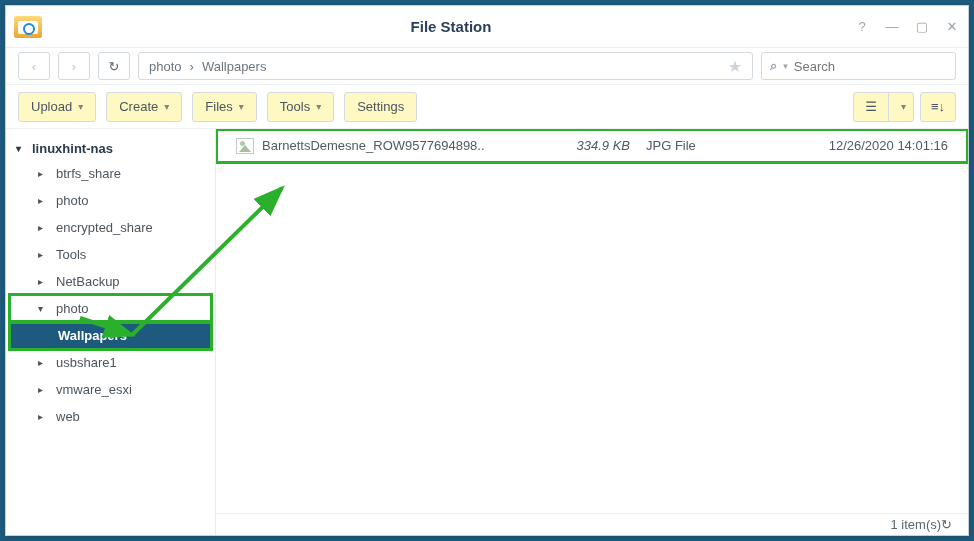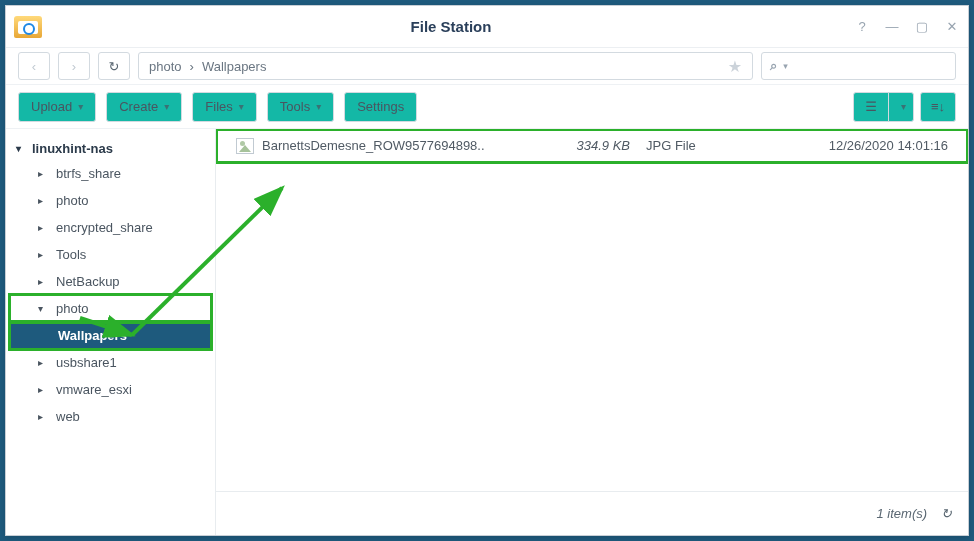--- a/index.html
+++ b/index.html
@@ -66,21 +66,21 @@
   width:195px; height:28px; border:1px solid #d3dae0; border-radius:3px;
   display:flex; align-items:center; padding:0 8px; gap:6px; color:#98a4b0;
 }
 .search input { border:none; outline:none; font-size:13px; width:100%; color:#505a64; }
 
 .toolbar {
   height:44px; display:flex; align-items:center; gap:10px; padding:0 12px;
   border-top:1px solid #eef1f4;
 }
 .btn {
-  height:30px; padding:0 12px; border:1px solid #d3dae0; background:#14b8a6;
+  height:30px; padding:0 12px; border:1px solid #d3dae0; background:#fef9c3;
   border-radius:3px; display:inline-flex; align-items:center; gap:6px;
   cursor:pointer; color:#4a5560; font-size:13px;
 }
 .btn .caret { font-size:10px; opacity:.7; }
 .toolbar-right { margin-left:auto; display:flex; gap:6px; }
 .btn-icon { width:36px; padding:0; justify-content:center; }
 .btn-group { display:flex; }
 .btn-group .btn:first-child { border-top-right-radius:0; border-bottom-right-radius:0; }
 .btn-group .btn:last-child { border-top-left-radius:0; border-bottom-left-radius:0; margin-left:-1px; width:20px; }
 
@@ -120,22 +120,22 @@
 }
 .thumb::before { content:""; position:absolute; left:3px; top:2px; width:5px; height:5px; border-radius:50%; background:#b0c9a6; }
 .thumb::after { content:""; position:absolute; left:2px; bottom:1px;
   border-left:6px solid transparent; border-right:6px solid transparent;
   border-bottom:7px solid #a6c29a; }
 .cell-size { width:90px; text-align:right;font-style:italic; }
 .cell-type { width:120px; }
 .cell-date { width:198px; text-align:right; }
 
 .statusbar {
-  height:44px; border-top:1px solid #e8ecef; display:flex; align-items:center;
-  justify-content:flex-end; gap:14px; padding:0 16px; color:#5a6772;font-style:italic;
+  height:22px; border-top:1px solid #e8ecef; display:flex; align-items:center;
+  justify-content:flex-end; padding:0 16px; color:#5a6772;
 }
 
 
 .arrow-overlay { position:absolute; left:0; top:0; pointer-events:none; z-index:100; }
 </style>
 </head>
 <body>
 
 <div class="window" style="position:relative;">
   <div class="titlebar">
@@ -155,20 +155,21 @@
     <div class="nav-btn">↻</div>
     <div class="breadcrumb">
       <span>photo</span>
       <span>›</span>
       <span>Wallpapers</span>
       <span class="star">★</span>
     </div>
     <div class="search">
       <span style="font-weight:bold;">⌕</span>
       <span style="font-size:9px;">▾</span>
+      <input placeholder="Search" style="">
     </div>
   </div>
 
   <div class="toolbar">
     <div class="btn">
       <span>Upload</span>
         <span class="caret">▾</span>
     </div>
     <div class="btn">
       <span>Create</span>

